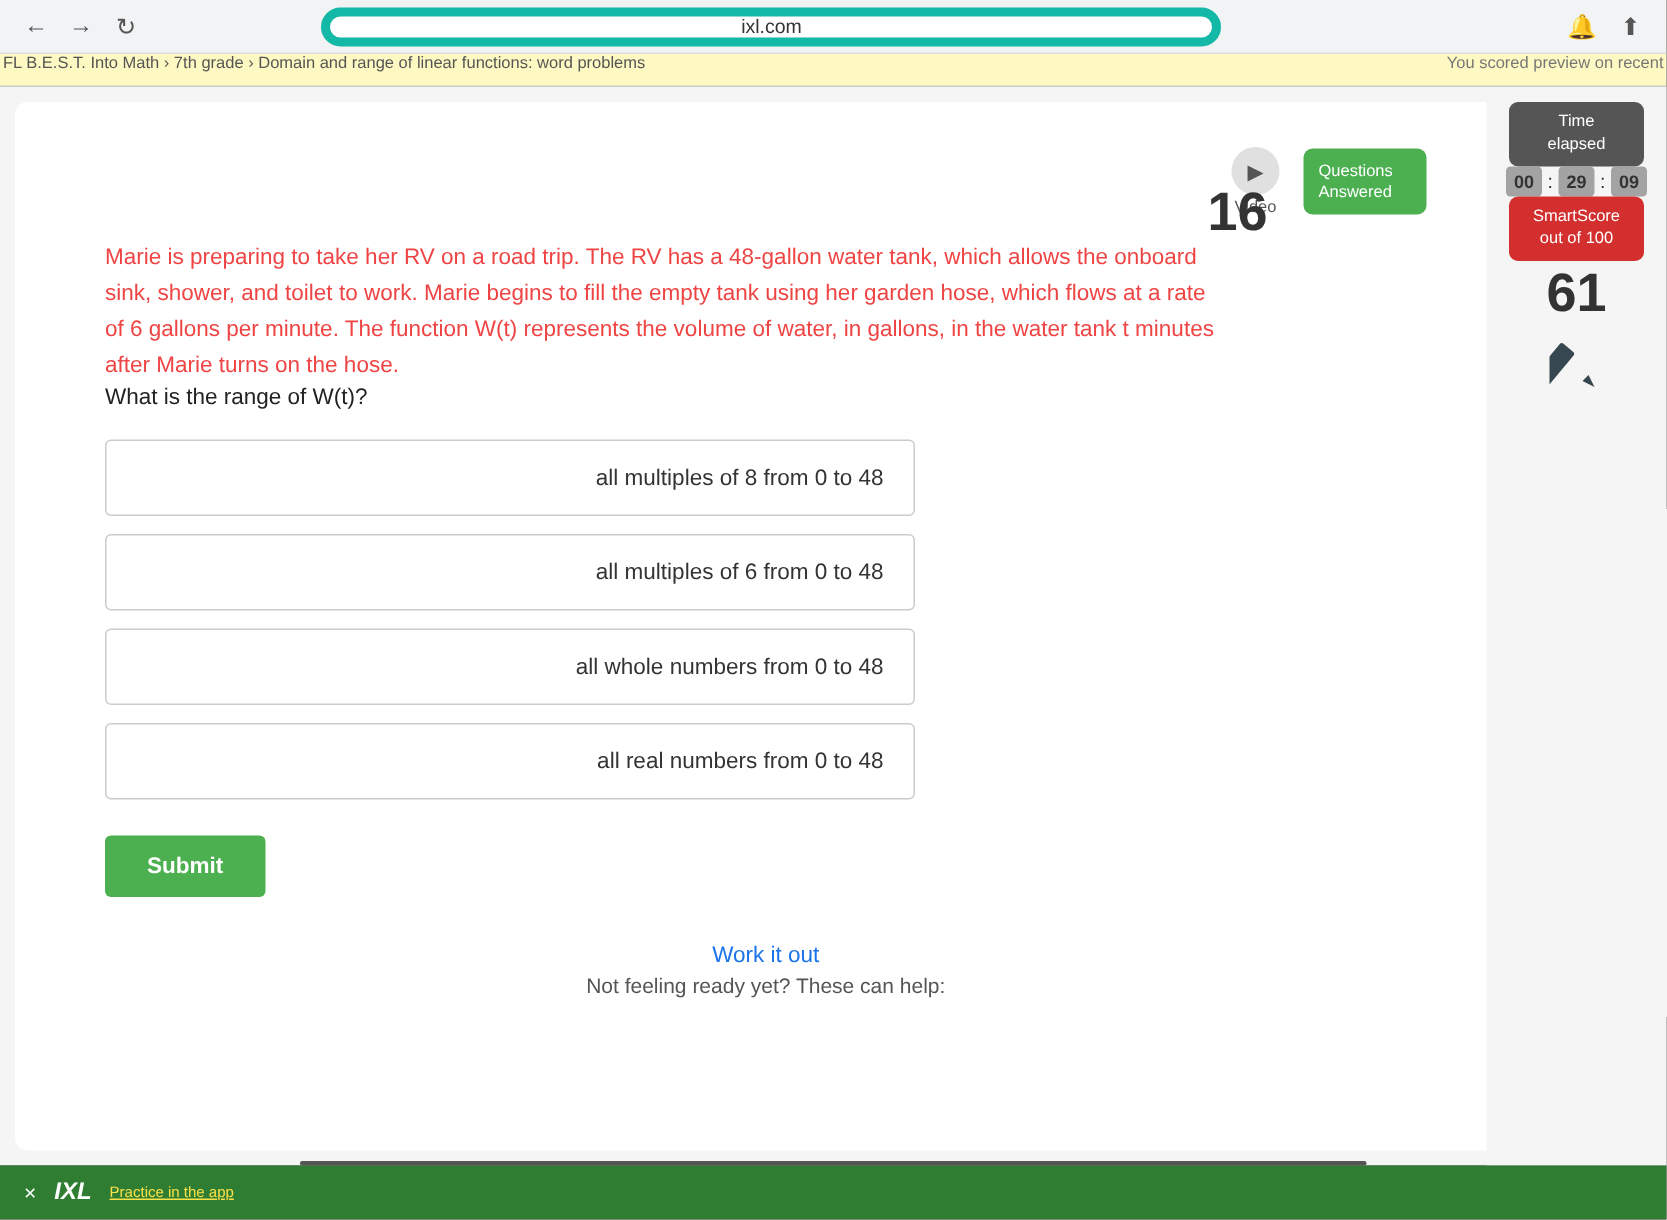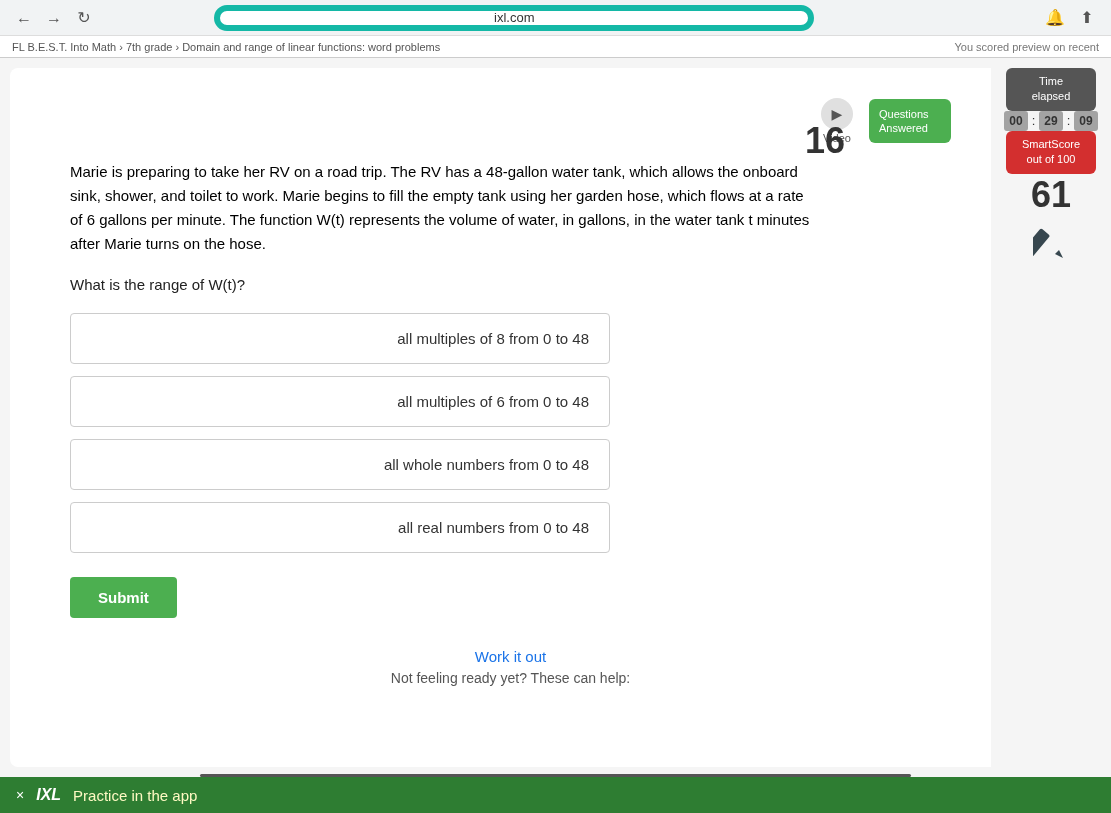--- a/index.html
+++ b/index.html
@@ -68,25 +68,25 @@
       cursor: pointer;
       font-size: 16px;
       color: #555;
       display: flex;
       align-items: center;
       justify-content: center;
     }
 
     
     .breadcrumb-bar {
-      background: #ffffff;
+      background: #fef9c3;
       height: 22px;
       display: flex;
-      align-items: center;
-      padding: 0 12px;
+      align-items: flex-start;
+      padding: 0 2px;
       font-size: 11px;
       color: #555;
       border-bottom: 1px solid #ccc;
     }
 
     
     .main-area {
       display: flex;
       height: calc(813px - 36px - 22px - 36px);
       background: #f5f5f5;
@@ -100,22 +100,21 @@
       margin: 10px;
       margin-right: 0;
       border-radius: 8px 0 0 8px;
       overflow-y: auto;
       position: relative;
     }
 
     .problem-text {
       font-size: 15px;
       line-height: 1.6;
-      color: #000000;
-      margin-bottom: 20px;
+      color: #ef4444;
       max-width: 750px;
     }
 
     .question-prompt {
       font-size: 15px;
       color: #222;
       margin-bottom: 20px;
     }
 
     .answer-options {
@@ -280,22 +279,23 @@
       font-size: 14px;
       cursor: pointer;
     }
     .ixl-logo {
       color: white;
       font-weight: bold;
       font-size: 16px;
       font-style: italic;
     }
     .bottom-text {
-      color: #fef9c3;
-      font-size: 15px;
+      color: #fde047;
+      font-size: 10px;
+      text-decoration: underline;
     }
     .bottom-bar-line {
       position: absolute;
       bottom: 36px;
       left: 200px;
       right: 200px;
       height: 3px;
       background: #555;
       border-radius: 2px;
     }

